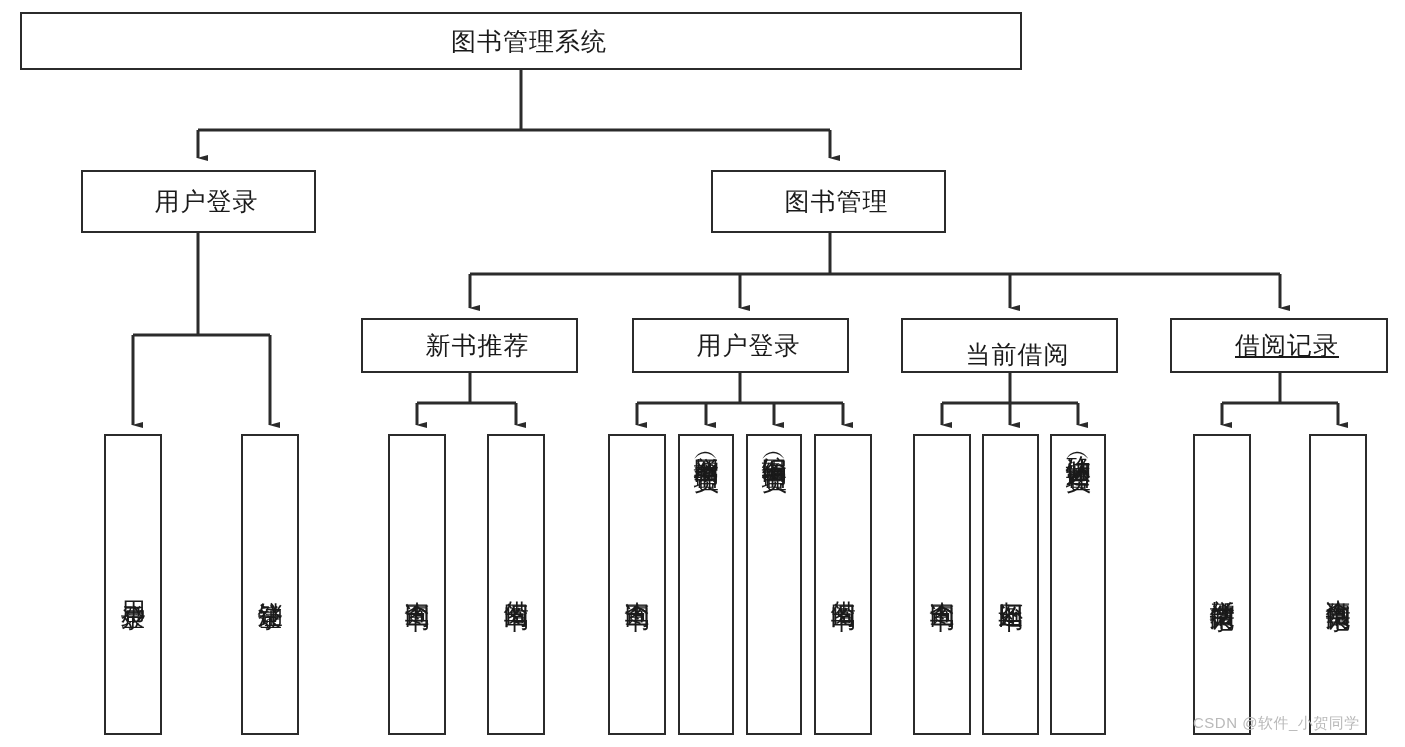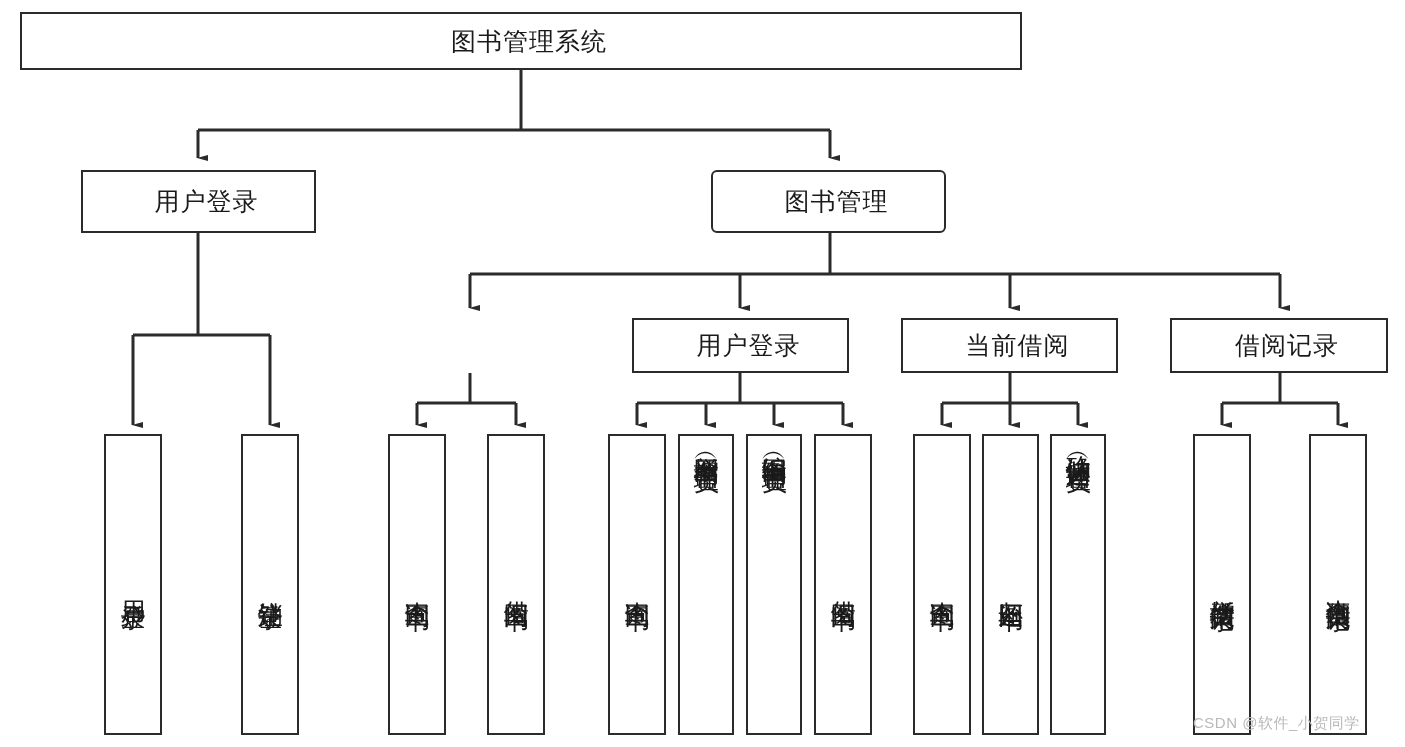--- a/index.html
+++ b/index.html
@@ -115,31 +115,34 @@
     </g>
   </svg>
 
   <div class="node horiz" style="left:20px;top:12px;width:1002px;height:58px;">
     <span>图书管理系统</span>
   </div>
 
   <div class="node horiz" style="left:81px;top:170px;width:235px;height:63px;">
     <span>用户登录</span>
   </div>
-  <div class="node horiz" style="left:711px;top:170px;width:235px;height:63px;border-radius:6px;">
+  <div class="node horiz" style="left:711px;top:170px;width:235px;height:63px;">
     <span>图书管理</span>
   </div>
 
+  <div class="node horiz" style="left:361px;top:318px;width:217px;height:55px;">
+    <span>新书推荐</span>
+  </div>
   <div class="node horiz" style="left:632px;top:318px;width:217px;height:55px;">
     <span>用户登录</span>
   </div>
-  <div class="node horiz" style="left:901px;top:318px;width:217px;height:55px;">
+  <div class="node horiz" style="left:901px;top:318px;width:217px;height:55px;align-items:flex-end;">
     <span>当前借阅</span>
   </div>
-  <div class="node horiz" style="left:1170px;top:318px;width:218px;height:55px;">
+  <div class="node horiz" style="left:1170px;top:318px;width:218px;height:55px;text-decoration:underline;">
     <span>借阅记录</span>
   </div>
 
   <div class="node leaf" style="left:104px;top:434px;width:58px;height:301px;">
     <div class="leaf-inner">
       <span class="leaf-label">用户登录</span>
     </div>
   </div>
   <div class="node leaf" style="left:241px;top:434px;width:58px;height:301px;">
     <div class="leaf-inner">

